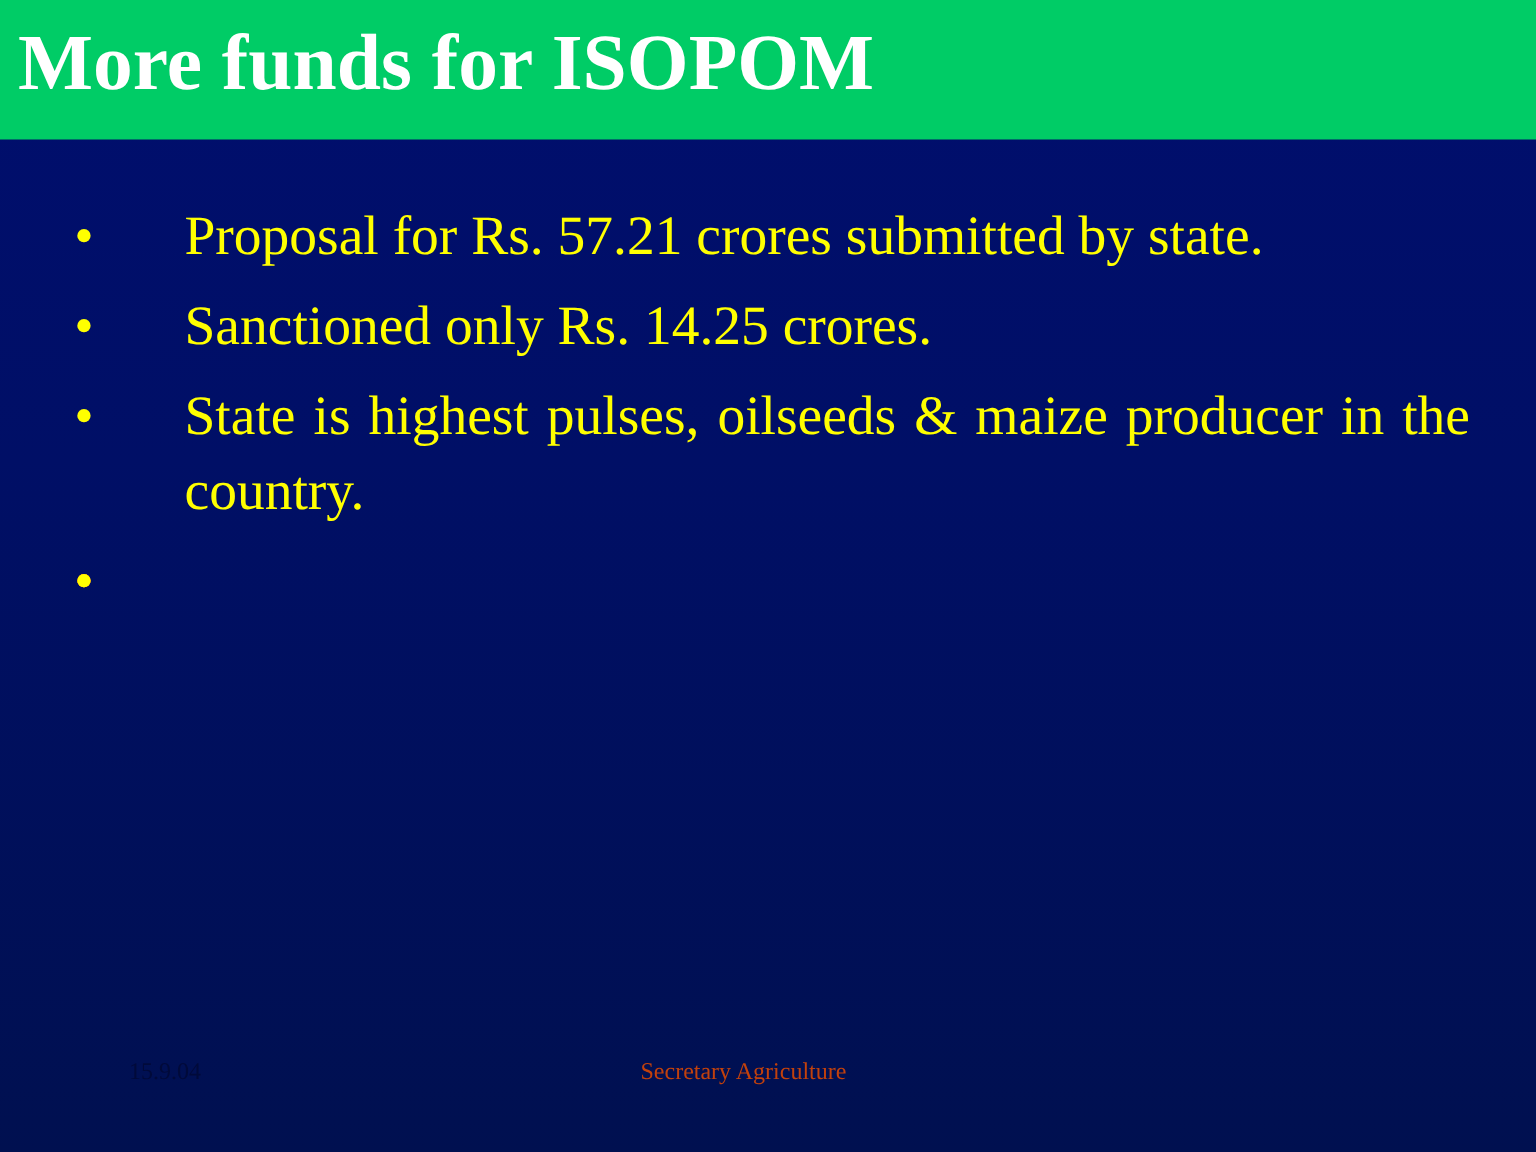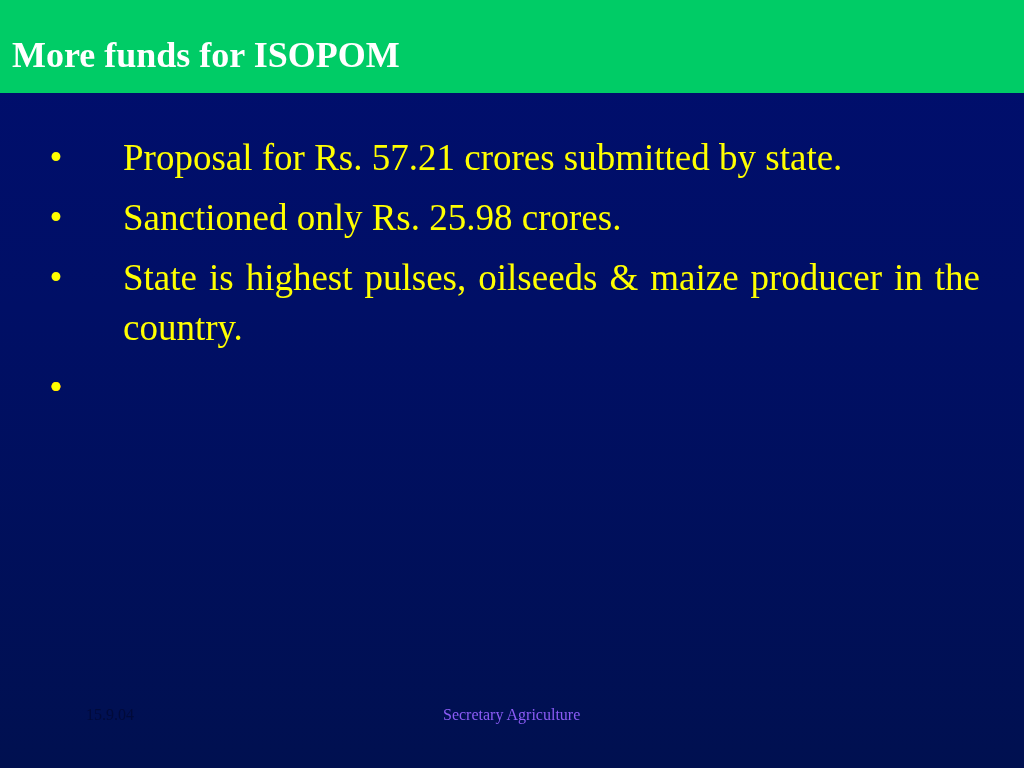--- a/index.html
+++ b/index.html
@@ -17,23 +17,23 @@
     .title-bar {
       position: absolute;
       left: 0; top: 0;
       width: 1024px;
       height: 93px;
       background: #00cc66;
     }
     .title {
       position: absolute;
       left: 12px;
-      top: 31px;
+      top: 18px;
       margin: 0;
-      font-size: 36px;
+      font-size: 53px;
       font-weight: bold;
       color: #ffffff;
       line-height: 48px;
       white-space: nowrap;
     }
     .bullets {
       position: absolute;
       left: 40px;
       top: 133px;
       width: 940px;
@@ -64,43 +64,42 @@
       top: 706px;
       font-size: 16px;
       color: #000a3a;
       white-space: nowrap;
     }
     .footer-center {
       position: absolute;
       left: 427px;
       top: 706px;
       font-size: 16px;
-      color: #8b5cf6;
+      color: #c2410c;
       white-space: nowrap;
-      margin-left: 16px;
     }
   </style>
 </head>
 <body>
 
 <div class="title-bar">
   <h1 class="title">More funds for ISOPOM</h1>
 </div>
 
 <div class="footer-date">15.9.04</div>
 <div class="footer-center">Secretary Agriculture</div>
 
 <ul class="bullets">
   <li class="bullet yellow">
     <span class="bullet-dot">•</span>
     <span>Proposal for Rs. 57.21 crores submitted by state.</span>
   </li>
   <li class="bullet yellow">
     <span class="bullet-dot">•</span>
-    <span>Sanctioned only Rs. 25.98 crores.</span>
+    <span>Sanctioned only Rs. 14.25 crores.</span>
   </li>
   <li class="bullet yellow">
     <span class="bullet-dot">•</span>
     <span>State is highest pulses, oilseeds &amp; maize producer in the country.</span>
   </li>
   <li class="bullet yellow">
     <span class="bullet-dot">•</span>
   </li>
   <li class="bullet red">
     <span class="bullet-dot">•</span>

